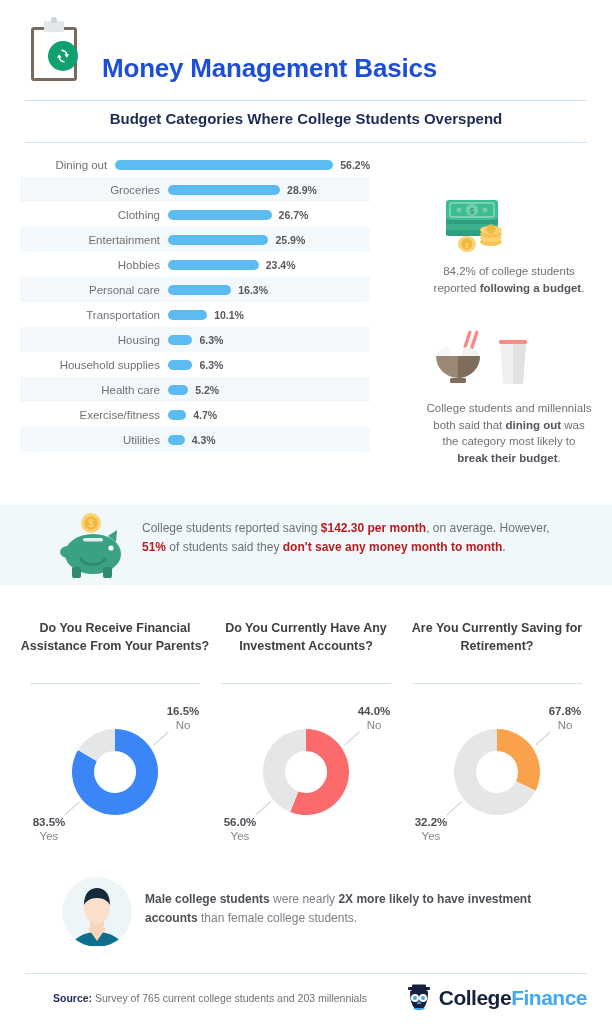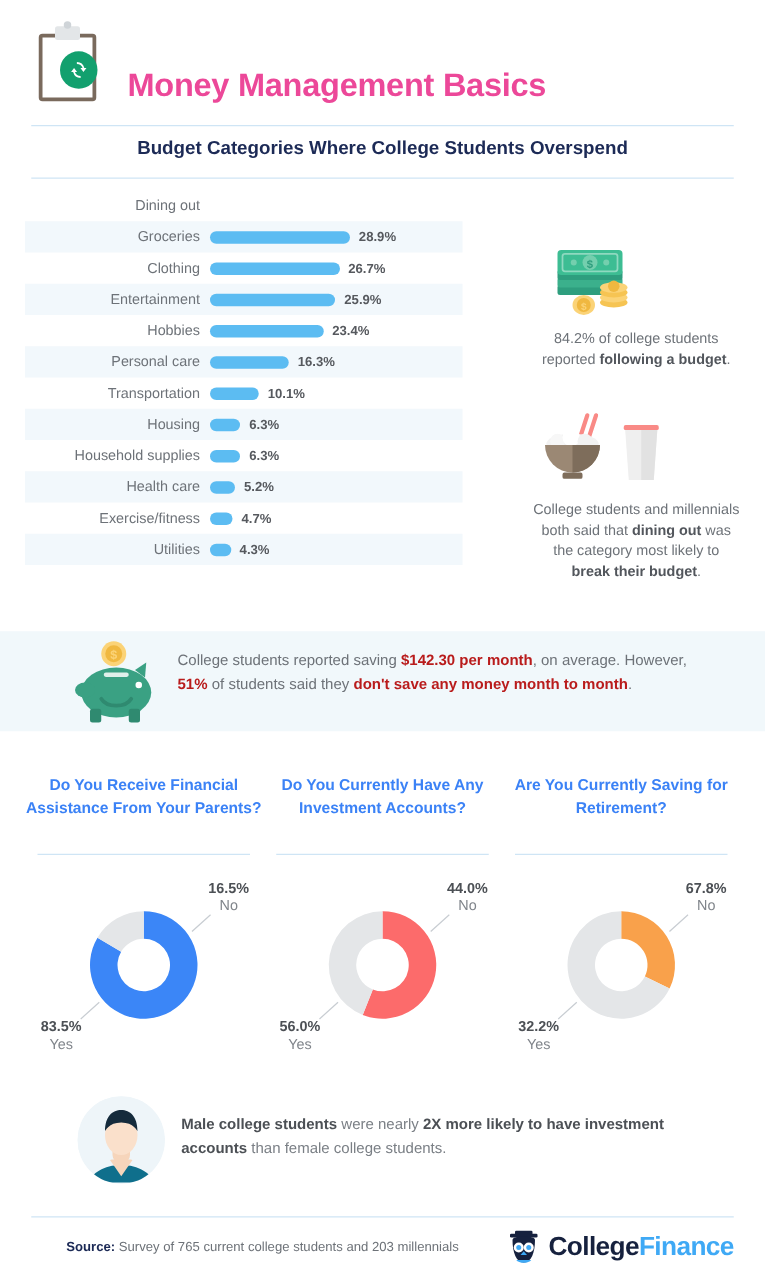--- a/index.html
+++ b/index.html
@@ -11,21 +11,21 @@
   }
   .page { position: relative; width: 612px; height: 1024px; background:#fff; }
 
   
   .header { position:absolute; left:0; top:0; width:612px; height:100px; display:flex; align-items:center; }
   .clipboard { margin-left:28px; width:52px; height:62px; position:relative; }
   .cb-body { position:absolute; left:3px; top:8px; width:46px; height:54px; border:3px solid #7a6a5d; border-radius:3px; background:#fff; }
   .cb-clip { position:absolute; left:16px; top:2px; width:20px; height:11px; background:#e3e6e8; border-radius:2px; }
   .cb-clip:after { content:""; position:absolute; left:7px; top:-4px; width:6px; height:6px; border-radius:50%; background:#cfd4d8; }
   .cb-badge { position:absolute; left:20px; top:22px; width:30px; height:30px; border-radius:50%; background:#12a06e; display:flex; align-items:center; justify-content:center; }
-  .header-title { margin-left:22px; font-size:26px; font-weight:bold; color:#ec4899; letter-spacing:-0.2px;margin-top:36px; }
+  .header-title { margin-left:22px; font-size:26px; font-weight:bold; color:#1d4ed8; letter-spacing:-0.2px;margin-top:36px; }
 
   
   .rule { position:absolute; left:25px; width:562px; height:1px; background:#cfe5f5; }
   .chart-title { position:absolute; left:0; top:110px; width:612px; text-align:center;
       font-size:15px; font-weight:bold; color:#1c2a56; }
 
   
   .barchart { position:absolute; left:20px; top:152px; width:350px; }
   .bar-row { position:relative; height:25px; display:flex; align-items:center; }
   .bar-row.alt { background:#f2f8fc; }
@@ -44,21 +44,21 @@
   .food-ill { position:absolute; left:428px; top:328px; width:105px; height:60px; }
 
   
   .band { position:absolute; left:0; top:505px; width:612px; height:80px; background:#f1f8fb; }
   .piggy { position:absolute; left:58px; top:512px; width:72px; height:68px; }
   .band-text { position:absolute; left:142px; top:519px; width:415px; font-size:12px; line-height:1.6; color:#6d7278; }
   .band-text b { color:#b91c1c; }
 
   
   .qcol { position:absolute; top:620px; width:190px; }
-  .qtitle { font-size:12.5px; font-weight:bold; color:#3b82f6; text-align:center; line-height:1.4; }
+  .qtitle { font-size:12.5px; font-weight:bold; color:#404040; text-align:center; line-height:1.4; }
   .qrule { position:absolute; height:1px; background:#cfe5f5; top:683px; }
   .donut-wrap { position:absolute; top:700px; width:190px; height:150px; }
   .lbl { position:absolute; text-align:center; line-height:1.25; }
   .lbl .pct { font-size:11.5px; font-weight:bold; color:#4c5055; }
   .lbl .ans { font-size:11.5px; color:#80858b; }
   .leader { position:absolute; background:#c8cdd2; height:1px; }
 
   
   .avatar { position:absolute; left:62px; top:877px; width:70px; height:70px; border-radius:50%; background:#eef5f9; overflow:hidden; }
   .callout-text { position:absolute; left:145px; top:890px; width:400px; font-size:12px; line-height:1.6; color:#7a7f85; }
@@ -92,20 +92,24 @@
     <div class="header-title">Money Management Basics</div>
   </div>
 
   <div class="rule" style="top:100px;"></div>
   <div class="chart-title">Budget Categories Where College Students Overspend</div>
   <div class="rule" style="top:142px;"></div>
 
   <div class="barchart" id="barchart">
       <div class="bar-row">
         <div class="bar-label">Dining out</div>
+        <div class="bar-wrap">
+          <div class="bar" style="width: 218px; background: rgb(92, 188, 242);"></div>
+          <div class="bar-val">56.2%</div>
+        </div>
       </div>
       <div class="bar-row alt">
         <div class="bar-label">Groceries</div>
         <div class="bar-wrap">
           <div class="bar" style="width: 112.103px; background: rgb(92, 188, 242);"></div>
           <div class="bar-val">28.9%</div>
         </div>
       </div>
       <div class="bar-row">
         <div class="bar-label">Clothing</div>

